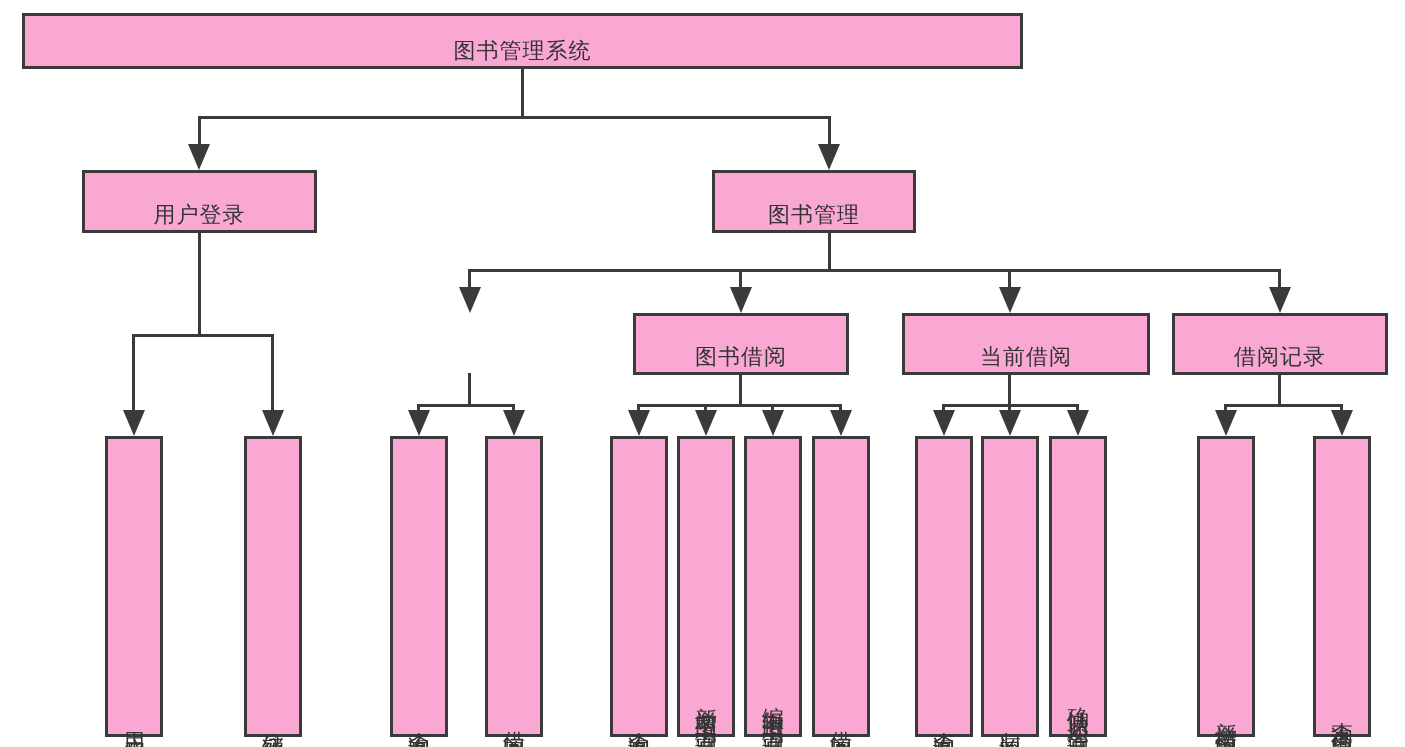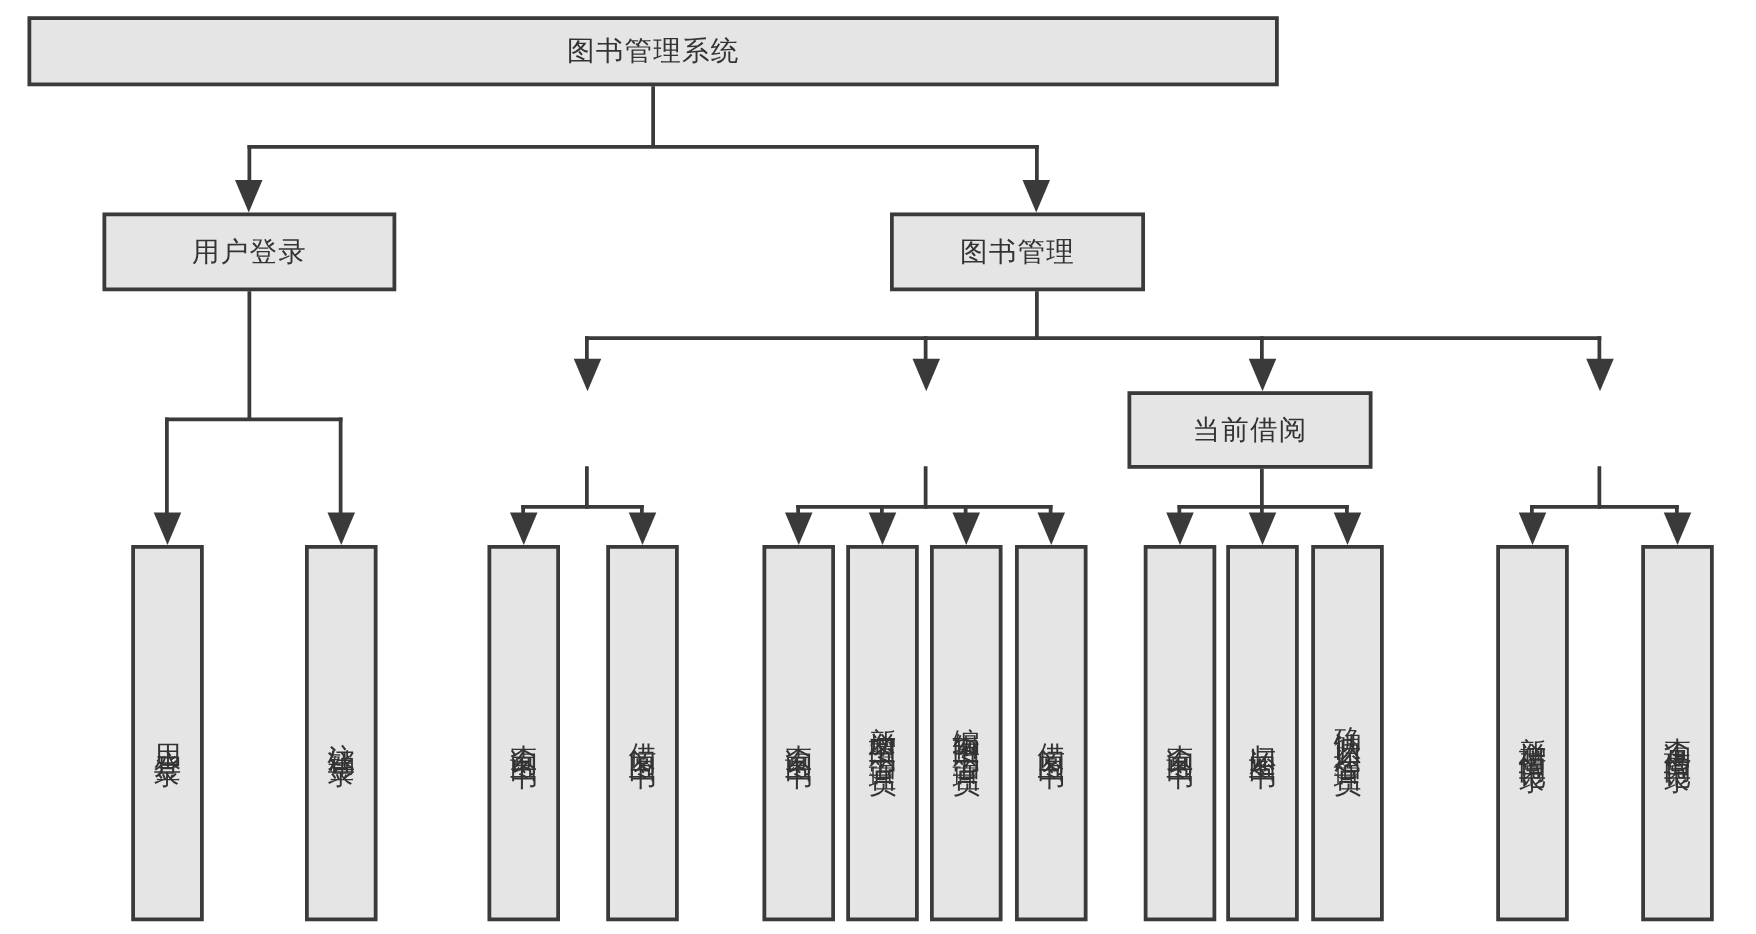--- a/index.html
+++ b/index.html
@@ -9,21 +9,21 @@
     --wm:#b4b4b4;
   }
   html,body{margin:0;padding:0;background:var(--bg);}
   .stage{
     position:relative;width:1405px;height:747px;background:var(--bg);
     font-family:"Liberation Sans", sans-serif;color:var(--text);
     overflow:hidden;
   }
   .box{
     position:absolute;box-sizing:border-box;border:3px solid var(--line);
-    background:#e5e5e5;display:flex;align-items:center;justify-content:center;
+    background:#f9a8d4;display:flex;align-items:flex-end;justify-content:center;
   }
   .hbox .lbl{font-size:22px;letter-spacing:1px;}
   .vtext{
     writing-mode:vertical-rl;text-orientation:mixed;
     font-size:22px;line-height:1;letter-spacing:5px;
   }
   .line{position:absolute;background:var(--line);}
   .arrow{
     position:absolute;width:0;height:0;
     border-left:11px solid transparent;border-right:11px solid transparent;
@@ -102,22 +102,28 @@
     <span class="lbl">图书管理系统</span>
   </div>
 
   <div class="box hbox" style="left:82px;top:170px;width:235px;height:63px">
     <span class="lbl">用户登录</span>
   </div>
   <div class="box hbox" style="left:712px;top:170px;width:204px;height:63px">
     <span class="lbl">图书管理</span>
   </div>
 
-  <div class="box hbox" style="left:902px;top:313px;width:196px;height:62px">
+  <div class="box hbox" style="left:633px;top:313px;width:216px;height:62px">
+    <span class="lbl">图书借阅</span>
+  </div>
+  <div class="box hbox" style="left:902px;top:313px;width:248px;height:62px">
     <span class="lbl">当前借阅</span>
+  </div>
+  <div class="box hbox" style="left:1172px;top:313px;width:216px;height:62px">
+    <span class="lbl">借阅记录</span>
   </div>
 
   <div class="box vbox" style="left:105px;top:436px;width:58px;height:301px">
     <span class="vtext">用户登录</span>
   </div>
   <div class="box vbox" style="left:244px;top:436px;width:58px;height:301px">
     <span class="vtext">注销登录</span>
   </div>
 
   <div class="box vbox" style="left:390px;top:436px;width:58px;height:301px">

